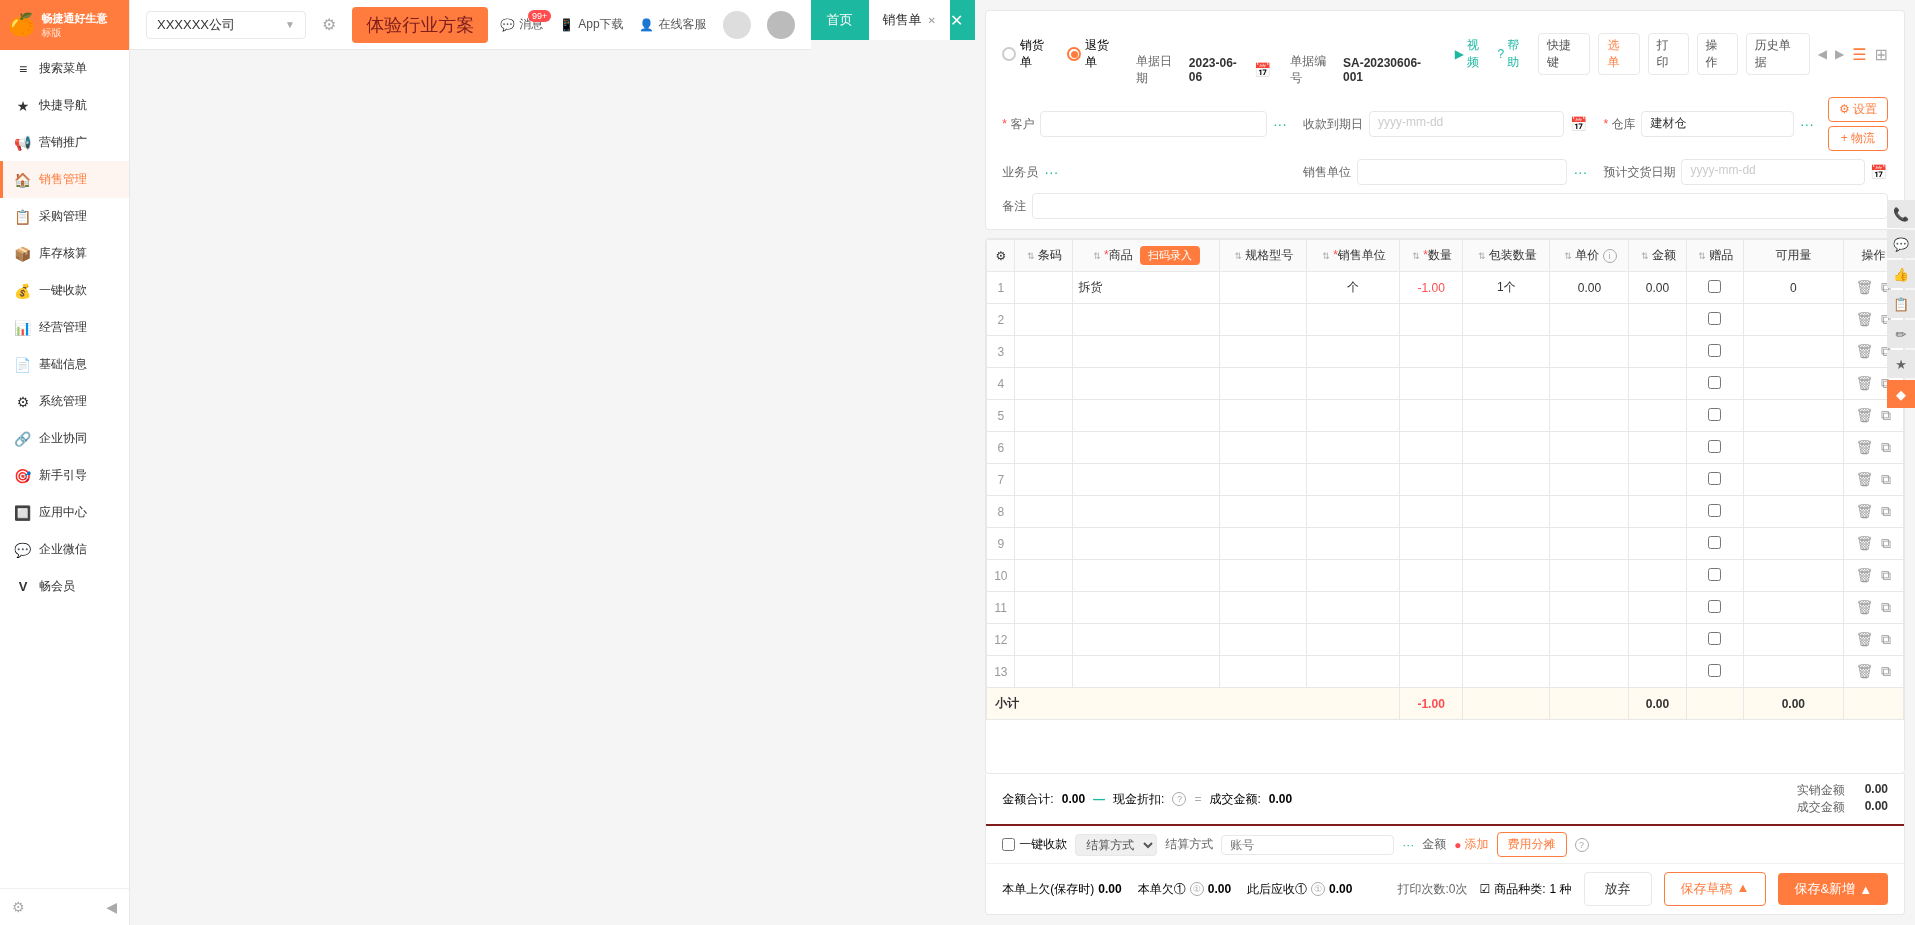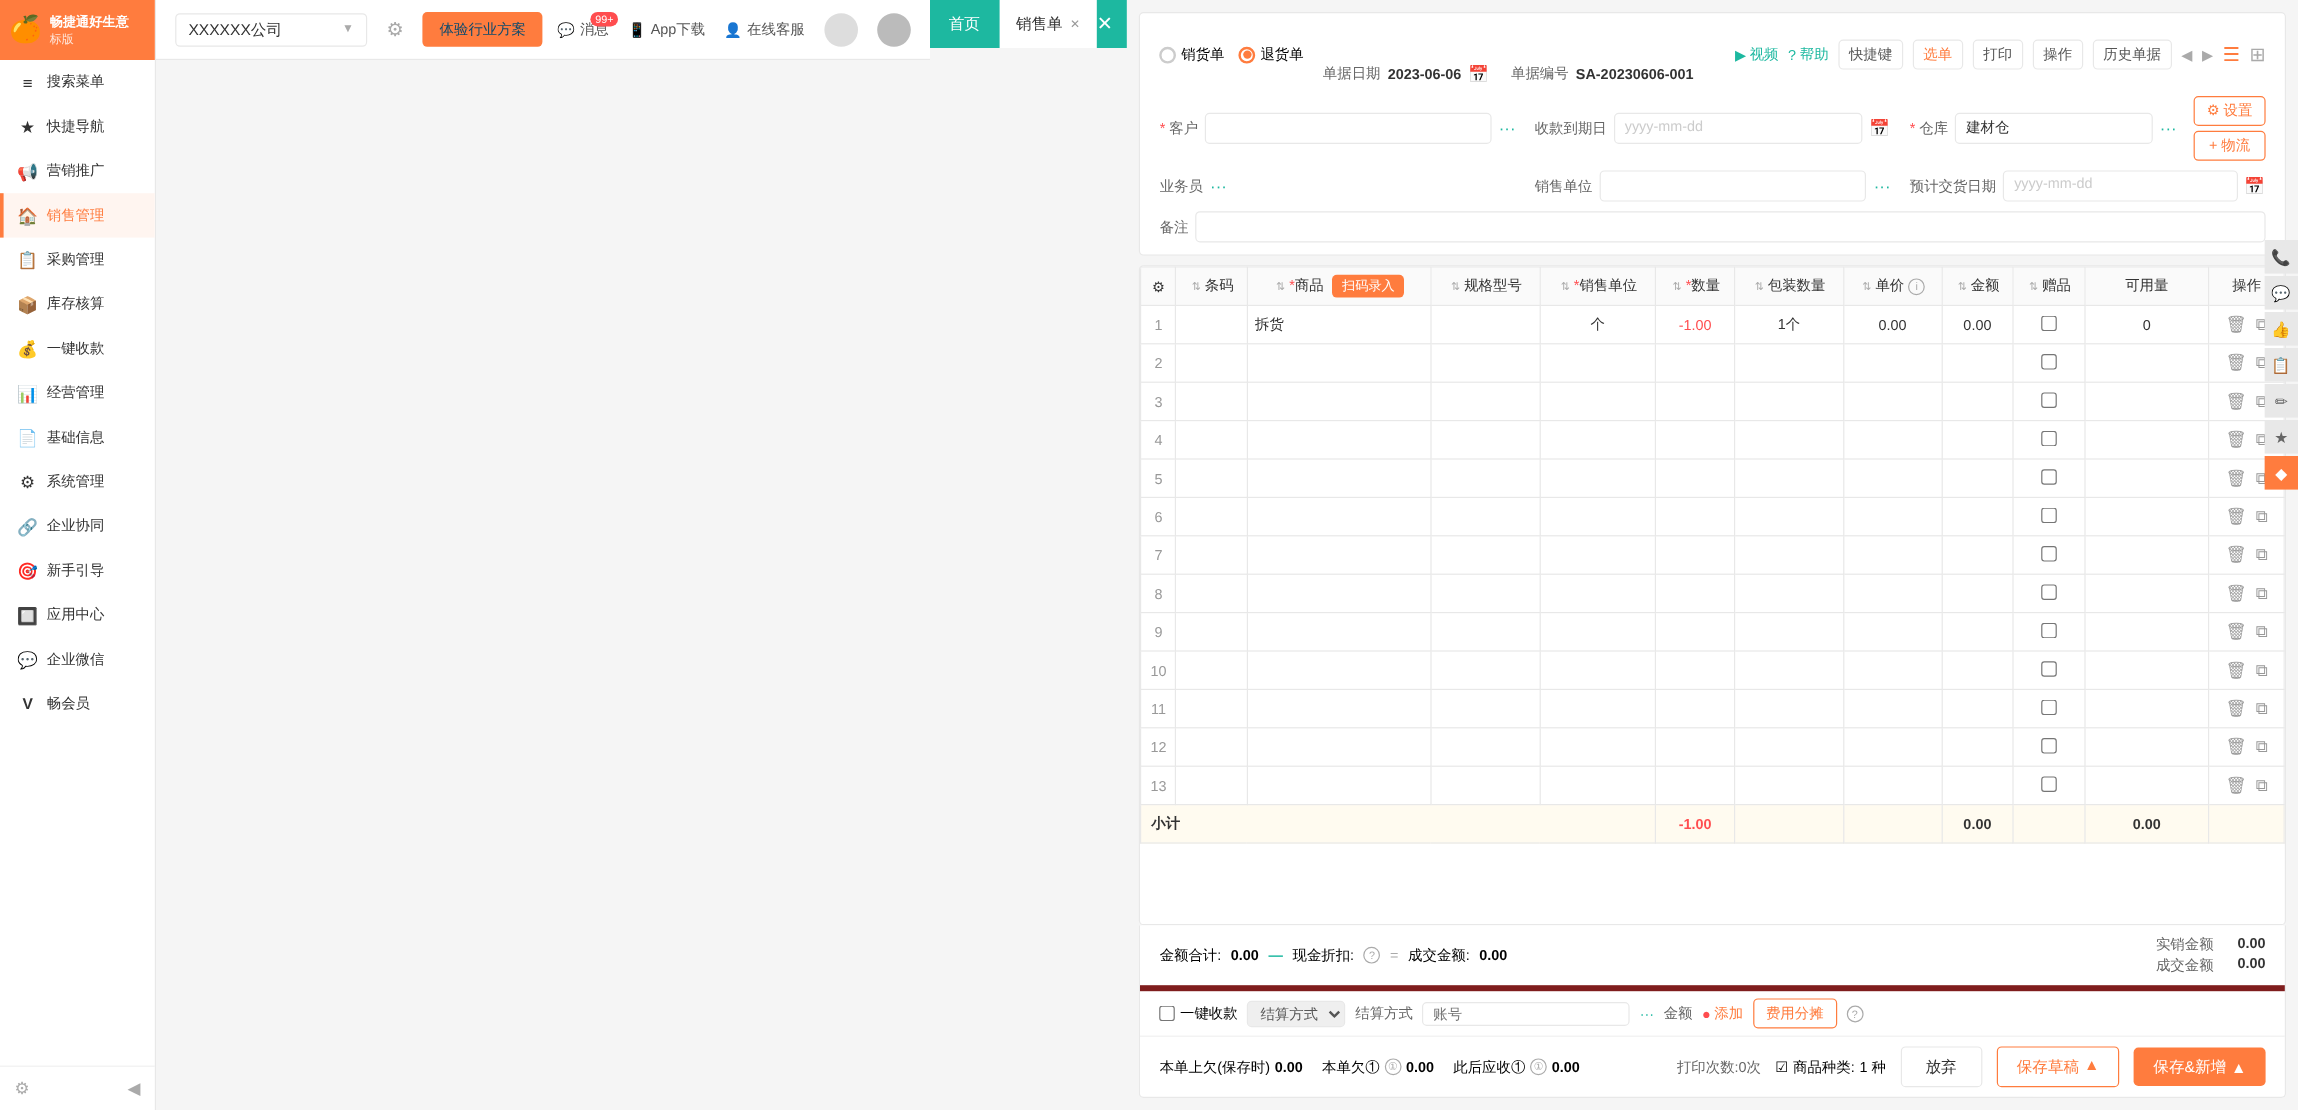--- a/index.html
+++ b/index.html
@@ -16,21 +16,21 @@
 
     
     .main { flex: 1; display: flex; flex-direction: row; overflow: hidden; }
 
     
     .top-header { height: 50px; background: #fff; display: flex; align-items: center; padding: 0 16px; border-bottom: 1px solid #e8e8e8; gap: 12px; }
     .company-selector { display: flex; align-items: center; gap: 6px; border: 1px solid #e8e8e8; border-radius: 4px; padding: 4px 10px; cursor: pointer; min-width: 160px; }
     .company-name { font-size: 13px; color: #333; flex: 1; }
     .company-chevron { color: #aaa; font-size: 10px; }
     .gear-icon-btn { color: #aaa; cursor: pointer; font-size: 16px; padding: 4px; }
-    .trial-btn { background: #ff7c3e; color: #0c4a6e; border: none; border-radius: 4px; padding: 6px 14px; cursor: pointer; font-size: 12px; }
+    .trial-btn { background: #ff7c3e; color: #7f1d1d; border: none; border-radius: 4px; padding: 6px 14px; cursor: pointer; font-size: 18px; }
     .header-right { margin-left: auto; display: flex; align-items: center; gap: 16px; }
     .header-icon-item { display: flex; align-items: center; gap: 4px; color: #555; cursor: pointer; font-size: 12px; position: relative; }
     .badge { background: #ff4d4f; color: #fff; font-size: 9px; border-radius: 8px; padding: 1px 4px; position: absolute; top: -6px; right: -8px; }
     .avatar { width: 28px; height: 28px; border-radius: 50%; background: #ddd; }
 
     
     .tab-bar { height: 40px; background: #1db8a0; display: flex; align-items: center; padding: 0 0; position: relative; }
     .tab-home { padding: 0 16px; color: #fff; font-size: 13px; cursor: pointer; height: 100%; display: flex; align-items: center; }
     .tab-item { background: #fff; color: #333; padding: 0 14px; height: 100%; display: flex; align-items: center; gap: 6px; font-size: 13px; cursor: pointer; position: relative; }
     .tab-close { color: #999; font-size: 10px; cursor: pointer; }
@@ -70,21 +70,21 @@
     .row-num { color: #999; }
     .subtotal-row { background: #fffbf0; }
     .subtotal-row td { background: #fffbf0; font-weight: bold; }
     .negative { color: #ff4d4f; }
     .scan-btn { background: #ff7c3e; color: #fff; border: none; border-radius: 4px; padding: 2px 8px; font-size: 11px; cursor: pointer; margin-left: 4px; }
     .checkbox { width: 13px; height: 13px; }
     .table-icon-btn { background: none; border: none; cursor: pointer; color: #999; font-size: 14px; padding: 2px; }
 
     
     .bottom-bar { background: #fff; border: 1px solid #e8e8e8; border-top: none; border-radius: 0 0 4px 4px; }
-    .totals-row { display: flex; align-items: center; gap: 8px; padding: 8px 16px; border-bottom: 5px solid #7f1d1d; font-size: 12px; }
+    .totals-row { display: flex; align-items: center; gap: 8px; padding: 8px 16px; border-bottom: 2px solid #7f1d1d; font-size: 12px; }
     .dash { color: #1db8a0; font-weight: bold; }
     .equals { color: #aaa; }
     .payment-row { display: flex; align-items: center; gap: 8px; padding: 6px 16px; font-size: 12px; border-bottom: 1px solid #f0f0f0; }
     .checkbox-label { display: flex; align-items: center; gap: 4px; cursor: pointer; }
     .select-box { border: 1px solid #e8e8e8; border-radius: 4px; padding: 2px 6px; font-size: 12px; color: #555; cursor: pointer; }
     .input-box { border: 1px solid #e8e8e8; border-radius: 4px; padding: 2px 8px; font-size: 12px; min-width: 80px; }
     .add-btn { background: none; border: none; color: #ff7c3e; font-size: 12px; cursor: pointer; display: flex; align-items: center; gap: 3px; }
     .feeplan-btn { background: #fff; border: 1px solid #ff7c3e; color: #ff7c3e; border-radius: 4px; padding: 3px 10px; font-size: 12px; cursor: pointer; }
     .status-row { display: flex; align-items: center; gap: 16px; padding: 8px 16px; font-size: 12px; }
     .status-item { display: flex; align-items: center; gap: 4px; }

